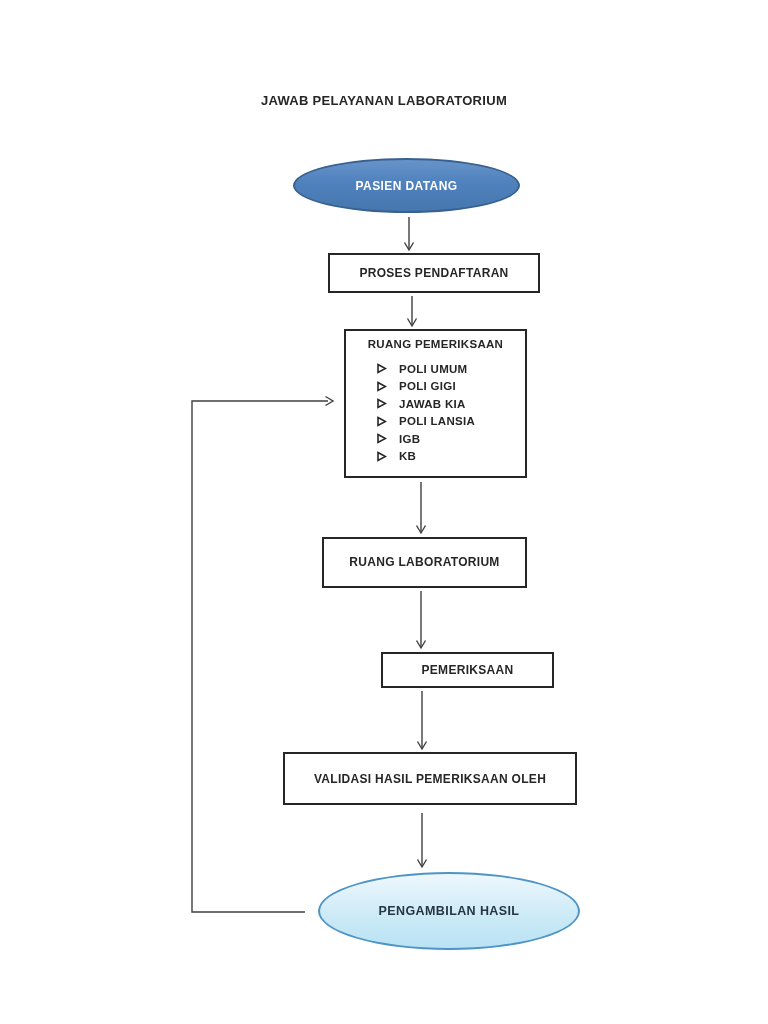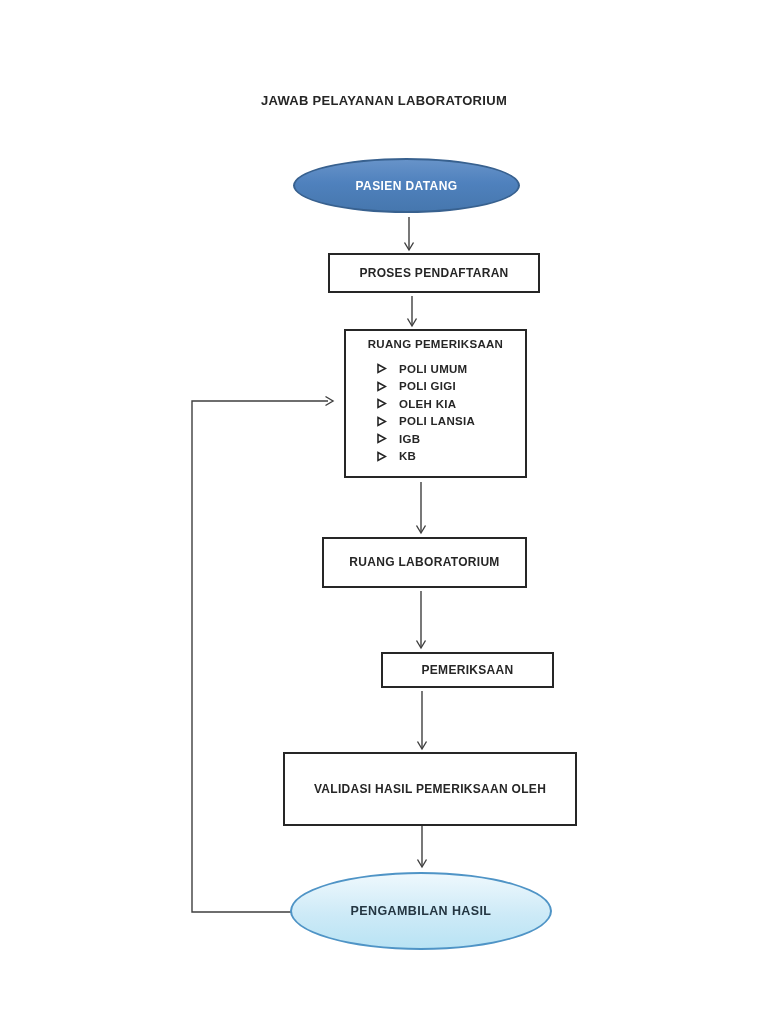--- a/index.html
+++ b/index.html
@@ -44,40 +44,40 @@
     width: 227px; height: 55px;
     border-radius: 50%;
     background: linear-gradient(180deg, var(--start-fill-light) 0%, var(--start-fill) 45%, var(--start-fill-dark) 100%);
     border: 2.5px solid var(--start-border);
     color: #ffffff;
     font-size: 12px;
     letter-spacing: 0.4px;
   }
 
   .ellipse-end {
-    left: 290px; top: 872px;
+    left: 318px; top: 872px;
     width: 262px; height: 78px;
     border-radius: 50%;
     background: linear-gradient(180deg, var(--result-fill-top) 0%, var(--result-fill-mid) 55%, var(--result-fill-bottom) 100%);
     border: 2px solid var(--result-border);
     color: var(--result-text);
     font-size: 12.5px;
     letter-spacing: 0.4px;
   }
 
   .proc-box {
     background: #ffffff;
     border: 2px solid var(--box-border);
     font-size: 12px;
     letter-spacing: 0.3px;
   }
   .box-registration { left: 328px; top: 253px; width: 212px; height: 40px; }
   .box-laboratory   { left: 322px; top: 537px; width: 205px; height: 51px; flex-direction: column; line-height: 21px; }
   .box-examination  { left: 340px; top: 652px; width: 173px; height: 36px; margin-left: 41px; }
-  .box-validation   { left: 283px; top: 752px; width: 294px; height: 74px; flex-direction: column; line-height: 22px; }
+  .box-validation   { left: 283px; top: 752px; width: 294px; height: 53px; flex-direction: column; line-height: 22px; }
 
   .box-room {
     left: 344px; top: 329px;
     width: 183px; height: 149px;
     background: #ffffff;
     border: 2px solid var(--box-border);
     box-sizing: border-box;
   }
   .room-title {
     margin-top: 7px;
@@ -181,21 +181,21 @@
             </svg>
           </span>
         <span>POLI GIGI</span>
       </div>
       <div class="room-item">
         <span class="bullet">
             <svg width="10" height="11" viewBox="0 0 10 11">
               <polygon points="1,1.5 8.5,5.5 1,9.5" fill="none" stroke="#262626" stroke-width="1.6"></polygon>
             </svg>
           </span>
-        <span>OLEH KIA</span>
+        <span>JAWAB KIA</span>
       </div>
       <div class="room-item">
         <span class="bullet">
             <svg width="10" height="11" viewBox="0 0 10 11">
               <polygon points="1,1.5 8.5,5.5 1,9.5" fill="none" stroke="#262626" stroke-width="1.6"></polygon>
             </svg>
           </span>
         <span>POLI LANSIA</span>
       </div>
       <div class="room-item">

